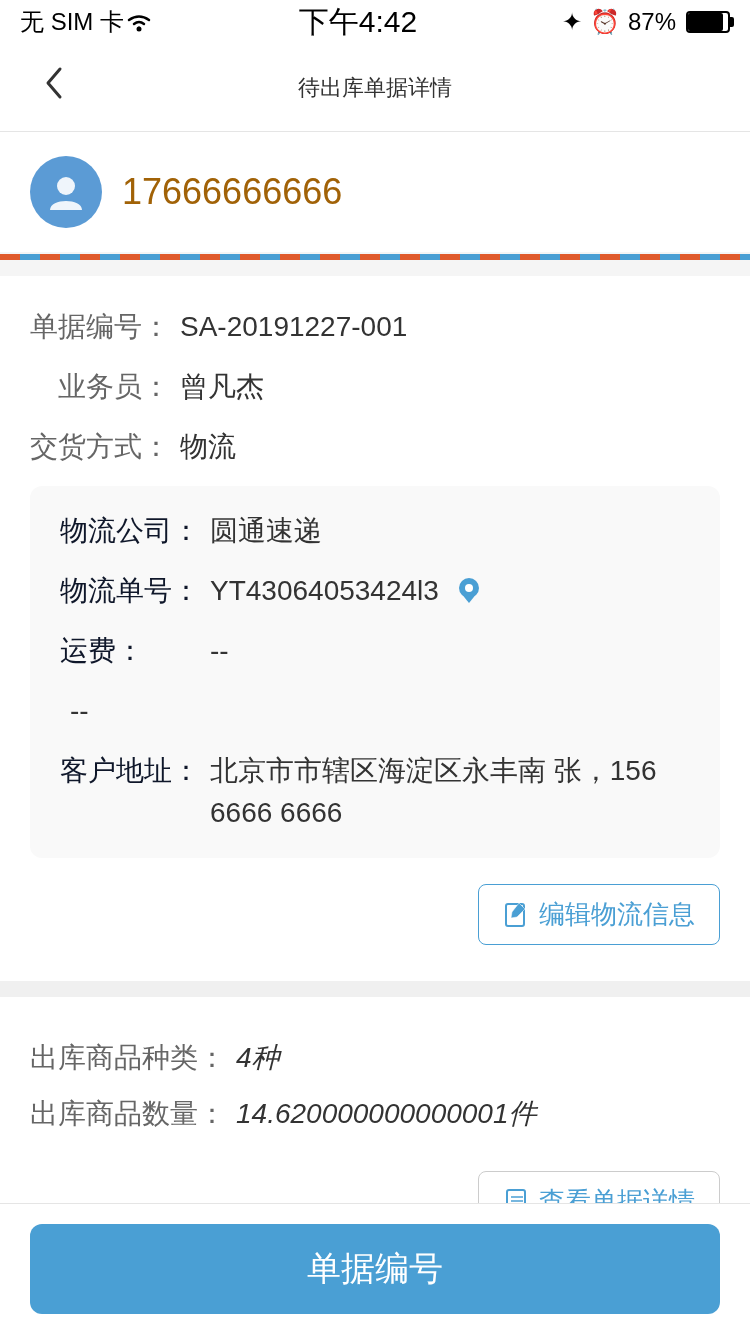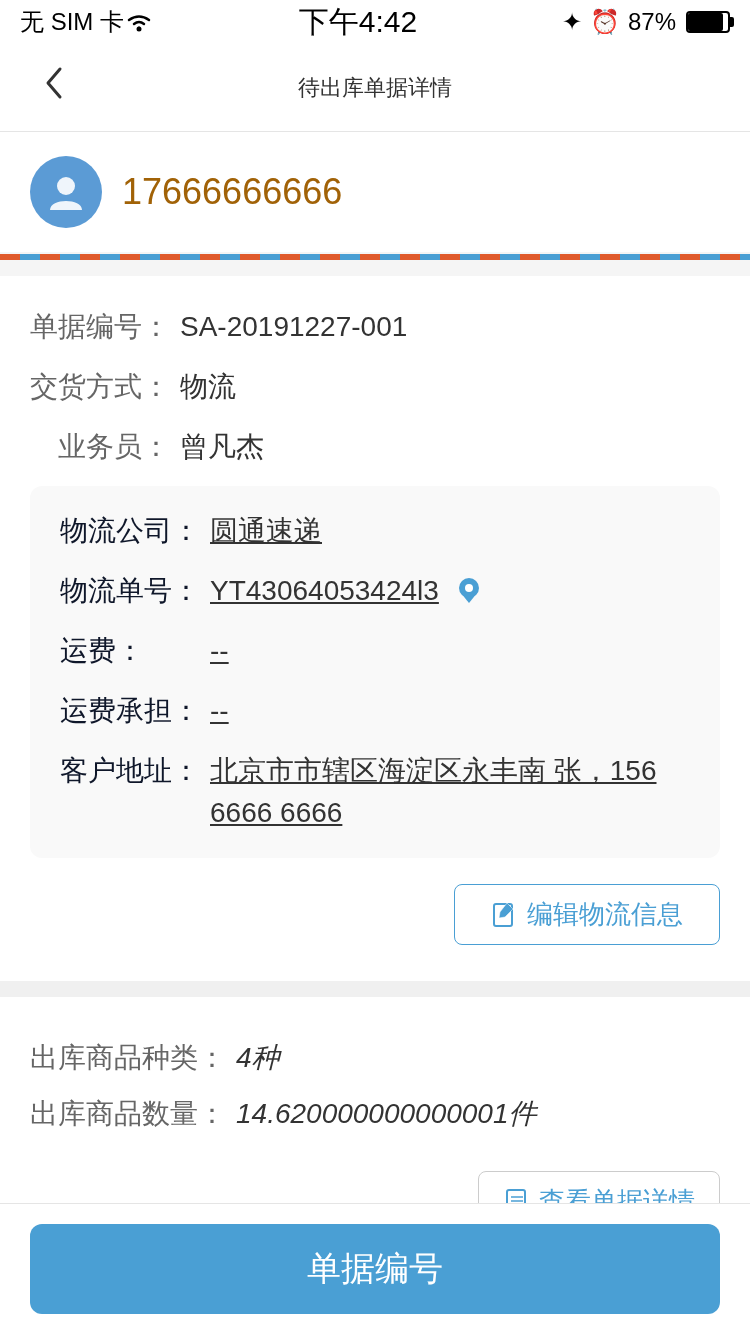--- a/index.html
+++ b/index.html
@@ -165,41 +165,40 @@
       flex-shrink: 0;
     }
     .logistics-value {
       color: #333;
       flex: 1;
       margin-left: 10px;
       display: flex;
       align-items: center;
       gap: 12px;
       flex-wrap: wrap;
-      text-decoration: underline;
     }
     .location-icon {
       width: 36px;
       height: 36px;
       flex-shrink: 0;
     }
 
     
     .edit-logistics-btn {
       display: flex;
       justify-content: flex-end;
       padding: 10px 0 6px;
     }
     .btn-edit {
       display: flex;
       align-items: center;
       gap: 8px;
       border: 1px solid #4a9fd4;
       border-radius: 8px;
-      padding: 12px 36px;
+      padding: 12px 24px;
       color: #4a9fd4;
       font-size: 26px;
       background: #fff;
       cursor: pointer;
     }
 
     
     .section-divider {
       height: 16px;
       background: #f0f0f0;
@@ -335,26 +334,26 @@
   </div>
 
   <div class="dashed-separator"></div>
 
   <div class="info-section">
     <div class="info-row">
       <span class="info-label">单据编号：</span>
       <span class="info-value">SA-20191227-001</span>
     </div>
     <div class="info-row">
+      <span class="info-label">业务员：</span>
+      <span class="info-value">曾凡杰</span>
+    </div>
+    <div class="info-row">
       <span class="info-label">交货方式：</span>
       <span class="info-value">物流</span>
-    </div>
-    <div class="info-row">
-      <span class="info-label">业务员：</span>
-      <span class="info-value">曾凡杰</span>
     </div>
 
     <div class="logistics-card">
       <div class="logistics-row">
         <span class="logistics-label">物流公司：</span>
         <span class="logistics-value">圆通速递</span>
       </div>
       <div class="logistics-row">
         <span class="logistics-label">物流单号：</span>
         <span class="logistics-value">
@@ -364,21 +363,20 @@
             <path d="M18 6 C13 6 9 10 9 15 C9 20 18 30 18 30 C18 30 27 20 27 15 C27 10 23 6 18 6Z" fill="#4a9fd4"></path>
             <circle cx="18" cy="15" r="4" fill="#fff"></circle>
           </svg>
         </span>
       </div>
       <div class="logistics-row">
         <span class="logistics-label">运费：</span>
         <span class="logistics-value">--</span>
       </div>
       <div class="logistics-row">
-        <span class="logistics-label">运费承担：</span>
         <span class="logistics-value">--</span>
       </div>
       <div class="logistics-row">
         <span class="logistics-label">客户地址：</span>
         <span class="logistics-value">北京市市辖区海淀区永丰南  张，156 6666 6666</span>
       </div>
     </div>
 
     <div class="edit-logistics-btn">
       <button class="btn-edit">

